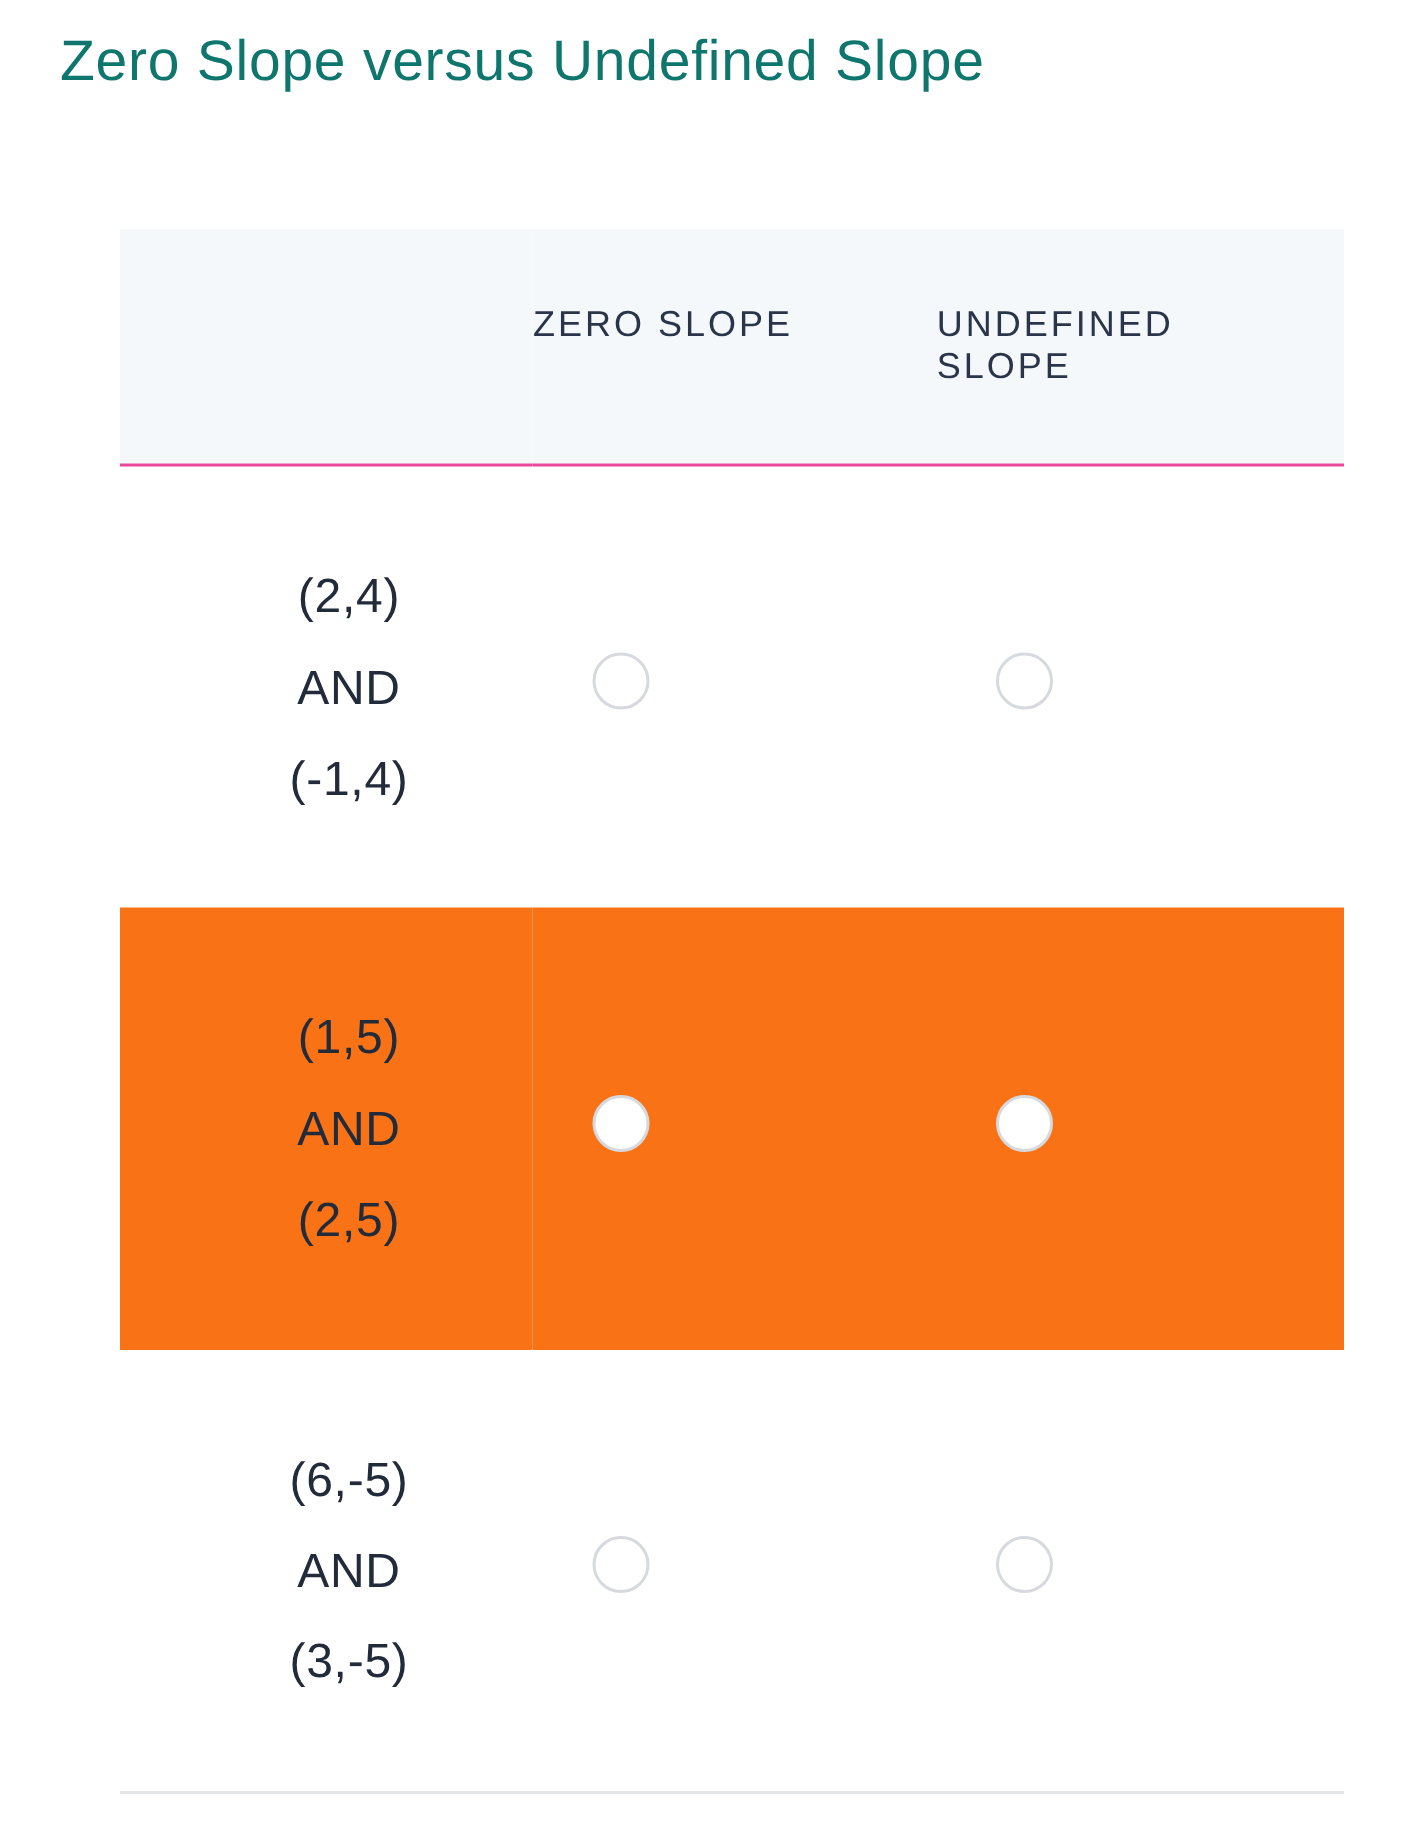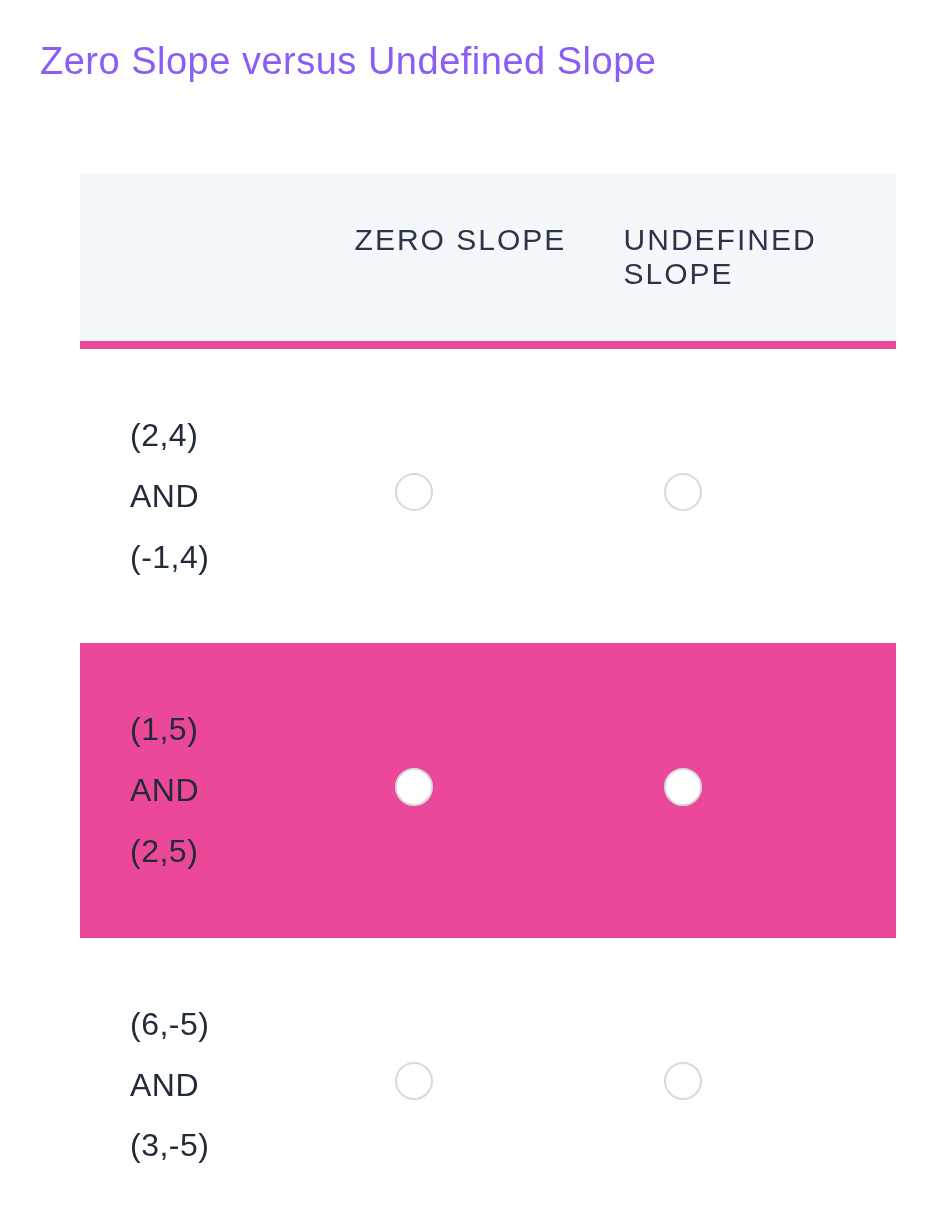--- a/index.html
+++ b/index.html
@@ -5,68 +5,69 @@
   * { box-sizing: border-box; margin: 0; padding: 0; }
   body {
     font-family: -apple-system, Helvetica, Arial, sans-serif;
     background: #ffffff;
     color: #212b3b;
     width: 936px;
   }
   .page-title {
     font-size: 38px;
     font-weight: 400;
-    color: #8b5cf6;
-    padding: 40px 0 0 40px;
+    color: #0f766e;
+    padding: 20px 0 0 40px;
     letter-spacing: 0.5px;
   }
   .content {
     padding: 90px 40px 0 80px;
   }
   .instruction {
     font-size: 30px;
     font-weight: 400;
     color: #222b3a;
     margin-bottom: 20px;
   }
   table {
     width: 100%;
     border-collapse: collapse;
   }
   thead tr {
     background: #f5f8fa;
   }
   thead th {
-    font-size: 30px;
+    font-size: 24px;
     font-weight: 400;
     color: #2a3549;
     letter-spacing: 2px;
     text-align: left;
     padding: 50px 20px 50px 0;
-    border-bottom: 8px solid #ec4899;
+    border-bottom: 2px solid #ec4899;
     vertical-align: top;
   }
   thead th.first-col {
     width: 280px;
   }
   thead th.opt-col {
     width: 275px;
   }
   tbody tr.alt {
-    background: #ec4899;
+    background: #f97316;
   }
   tbody td {
     padding: 56px 20px 56px 50px;
     font-size: 32px;
     color: #222b3a;
     vertical-align: middle;
   }
   tbody td.label-cell {
     line-height: 1.9;
     letter-spacing: 0.5px;
+    text-align: center;
   }
   tbody td.radio-cell {
     text-align: left;
     padding-left: 40px;
   }
   .radio {
     display: inline-block;
     width: 38px;
     height: 38px;
     border: 2px solid #d6dadf;

